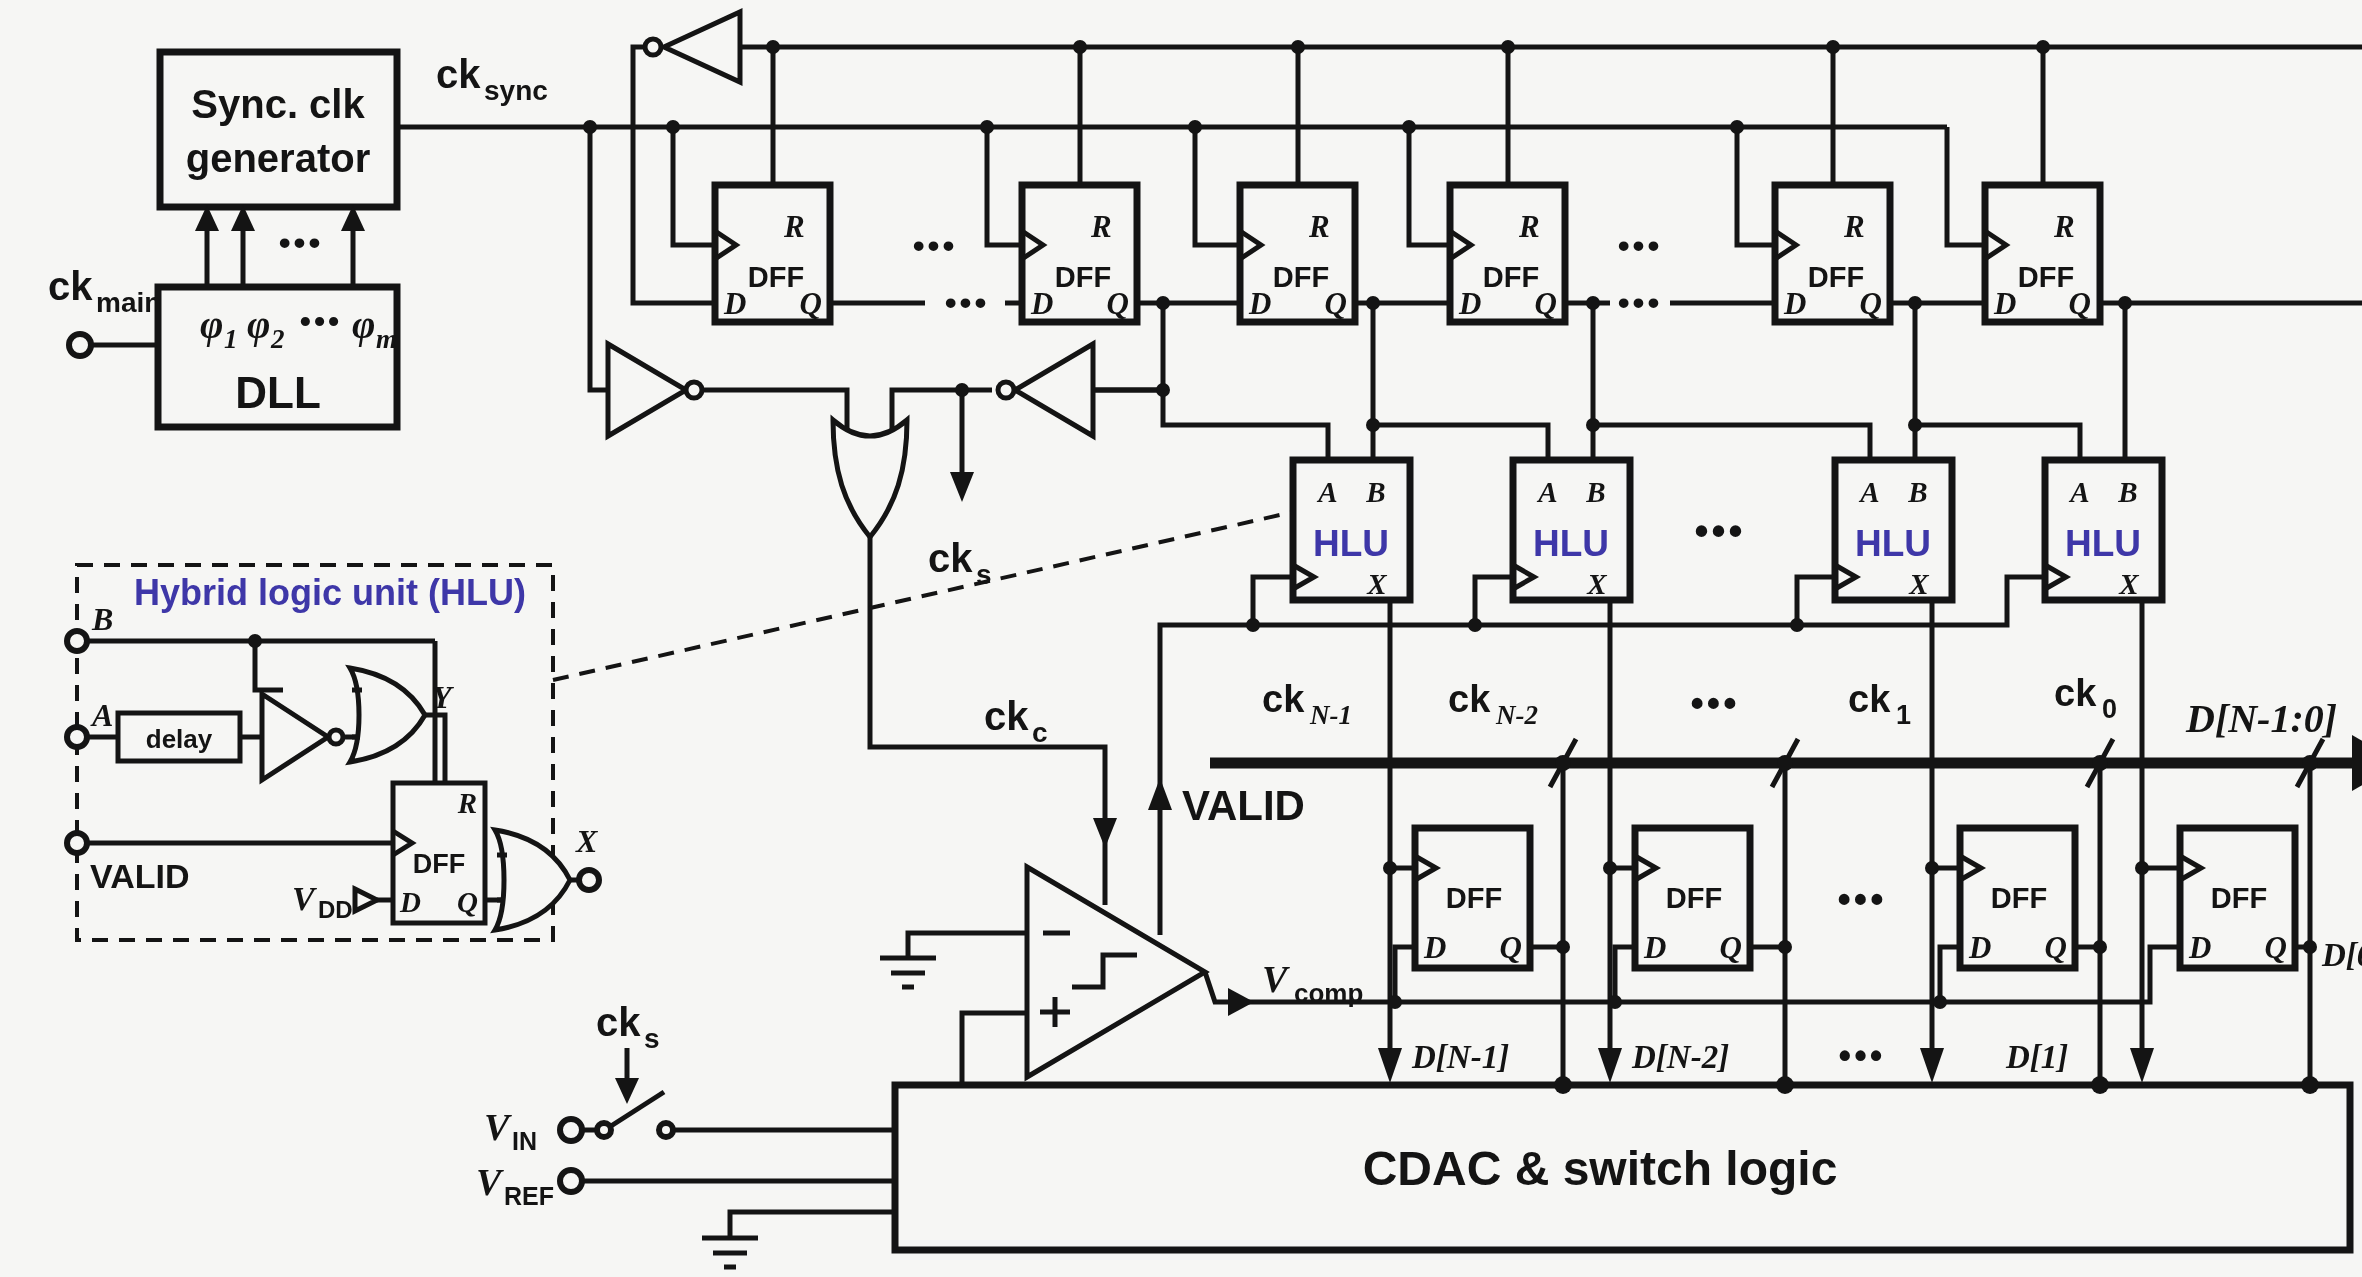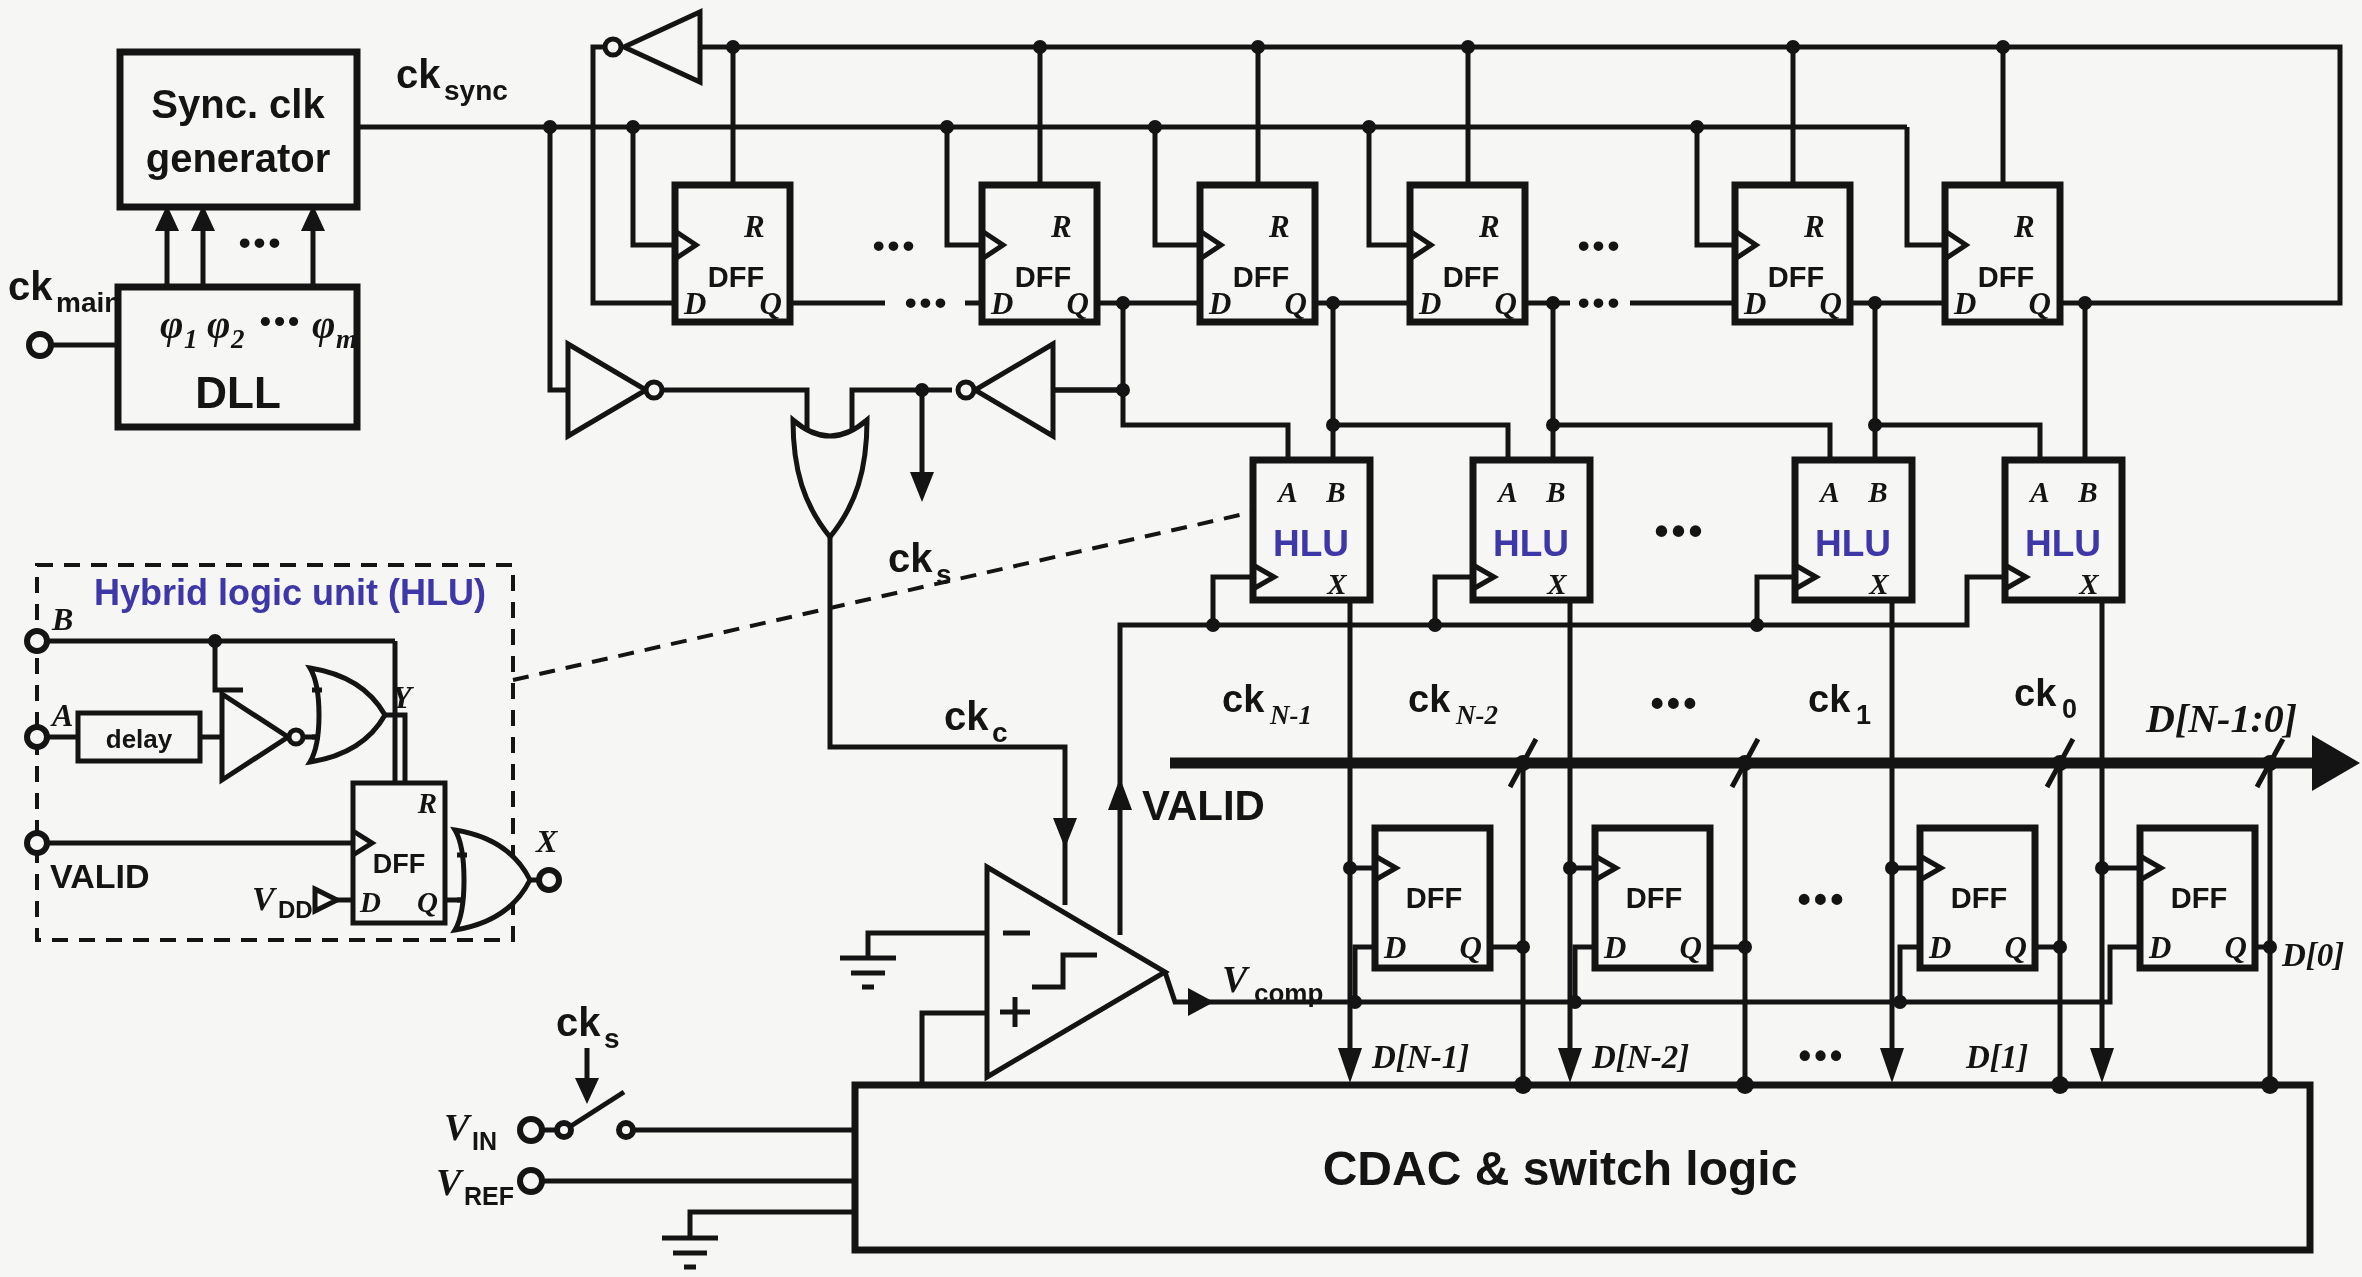--- a/index.html
+++ b/index.html
@@ -1,21 +1,21 @@
 <!DOCTYPE html>
 <html style="--bg: #f6f6f4; --ink: #141414; --accent: #3e37a8;"><head>
 <meta charset="utf-8">
 <style>
   :root{
     --bg:#f6f6f4;
     --ink:#141414;
     --accent:#3e37a8;
   }
   html,body{margin:0;padding:0;background:var(--bg);}
-  .stage{width:1908px;height:1277px;position:relative;background:var(--bg);}
+  .stage{width:1908px;height:1277px;position:relative;background:var(--bg);margin-left:40px;}
   svg{display:block;}
   .w{stroke:var(--ink);stroke-width:5;fill:none;}
   .box{stroke:var(--ink);stroke-width:7;fill:var(--bg);}
   .box5{stroke:var(--ink);stroke-width:5;fill:var(--bg);}
   .bus{stroke:var(--ink);stroke-width:11;fill:none;}
   .dot{fill:var(--ink);stroke:none;}
   .arr{fill:var(--ink);stroke:none;}
   .bub{fill:var(--bg);stroke:var(--ink);stroke-width:5;}
   .term{fill:var(--bg);stroke:var(--ink);stroke-width:6;}
   .dash{stroke:var(--ink);stroke-width:4;fill:none;stroke-dasharray:16 11;}

